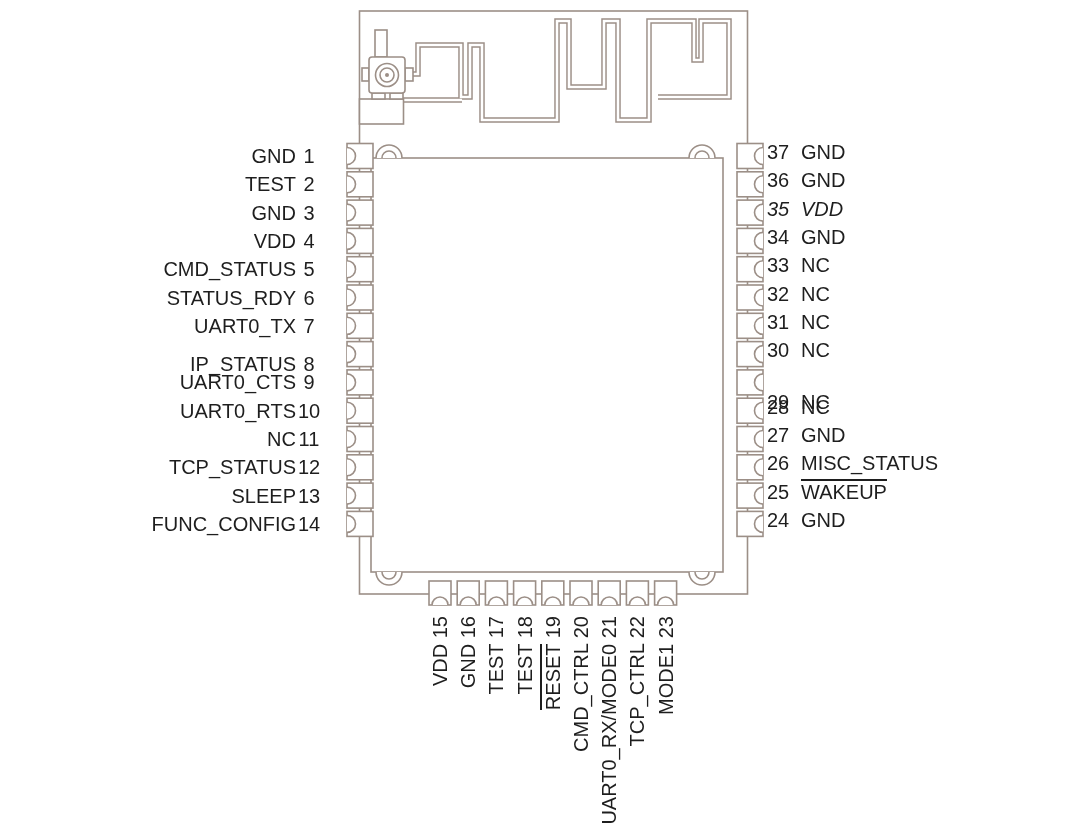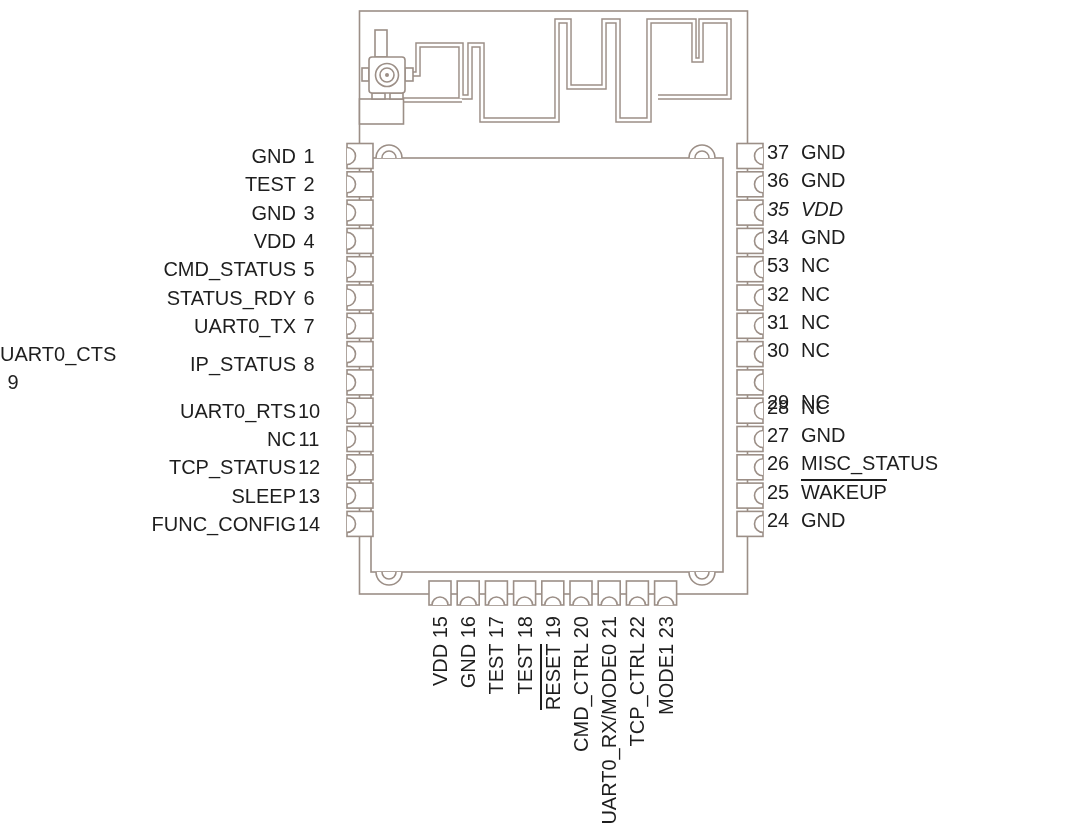--- a/index.html
+++ b/index.html
@@ -173,21 +173,21 @@
         <span class="pin-no-l">6</span>
       </div>
       <div class="pin-row left" style="top: 311.8px;">
         <span>UART0_TX</span>
         <span class="pin-no-l">7</span>
       </div>
       <div class="pin-row left" style="top: 340.1px; margin-top: 10px;">
         <span>IP_STATUS</span>
         <span class="pin-no-l">8</span>
       </div>
-      <div class="pin-row left" style="top: 368.4px; flex-direction: column;">
+      <div class="pin-row left" style="top: 368.4px;">
         <span>UART0_CTS</span>
         <span class="pin-no-l">9</span>
       </div>
       <div class="pin-row left" style="top: 396.7px;">
         <span>UART0_RTS</span>
         <span class="pin-no-l">10</span>
       </div>
       <div class="pin-row left" style="top: 425px;">
         <span>NC</span>
         <span class="pin-no-l">11</span>
@@ -216,21 +216,21 @@
       </div>
       <div class="pin-row right" style="top: 194.6px; font-style: italic;">
         <span class="pin-no-r">35</span>
         <span>VDD</span>
       </div>
       <div class="pin-row right" style="top: 222.9px;">
         <span class="pin-no-r">34</span>
         <span>GND</span>
       </div>
       <div class="pin-row right" style="top: 251.2px;">
-        <span class="pin-no-r">53</span>
+        <span class="pin-no-r">33</span>
         <span>NC</span>
       </div>
       <div class="pin-row right" style="top: 279.5px;">
         <span class="pin-no-r">32</span>
         <span>NC</span>
       </div>
       <div class="pin-row right" style="top: 307.8px;">
         <span class="pin-no-r">31</span>
         <span>NC</span>
       </div>

